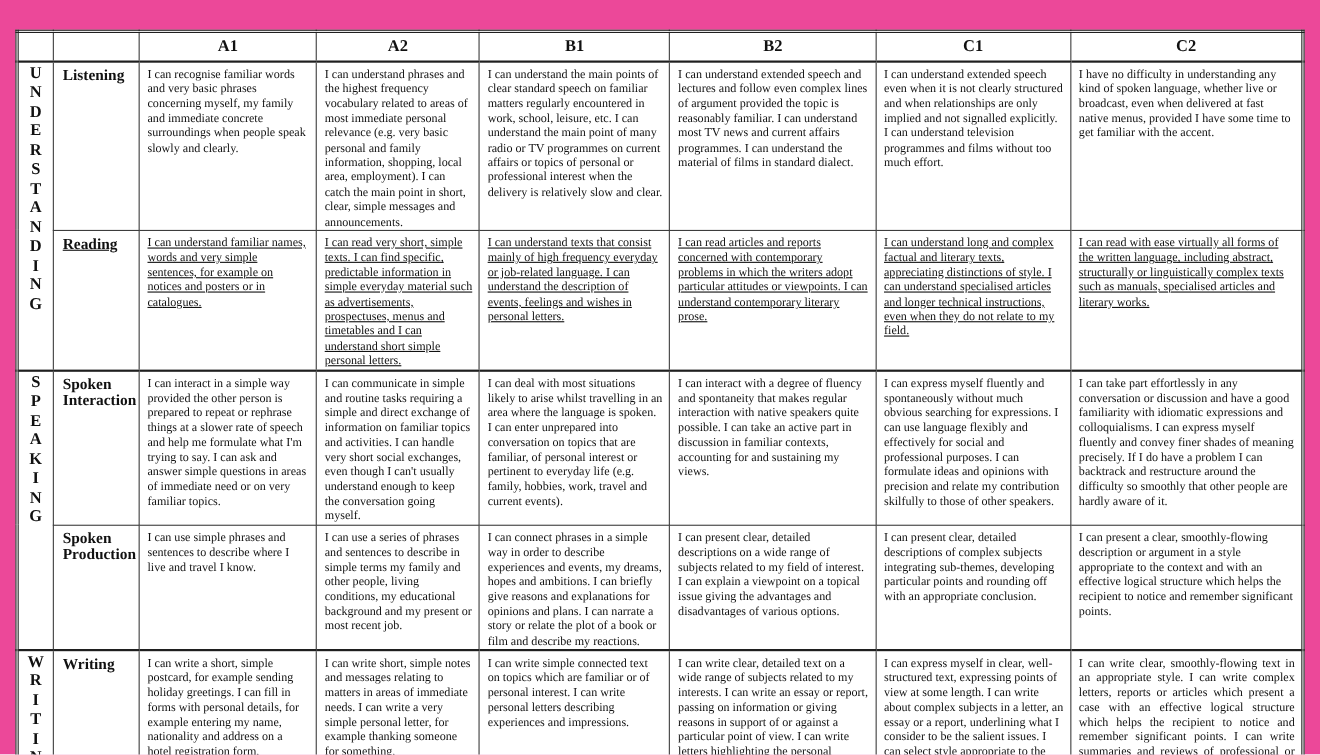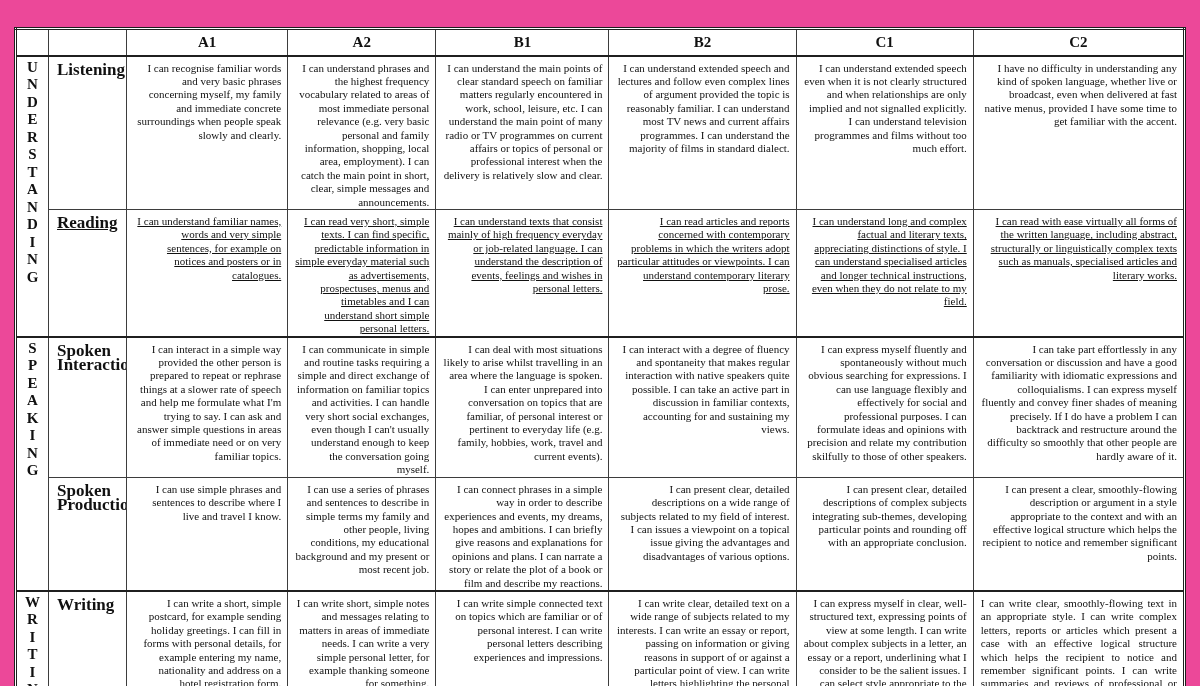--- a/index.html
+++ b/index.html
@@ -49,31 +49,31 @@
     font-weight: bold;
     font-size: 15px;
     line-height: 17.5px;
     white-space: pre-line;
     padding: 2px 0;
   }
 
   
   td.skill-cell {
     font-weight: bold;
-    font-size: 17px;
+    font-size: 14px;
     line-height: 14px;
     padding: 6px 4px 0 8px;
   }
 
   
   td.desc-cell {
     font-size: 11px;
     line-height: 13.4px;
     padding: 5px 6px 0 7px;
-    text-align: right;
+    text-align: left;
   }
   tr.r-writing td.desc-cell:nth-child(8) { text-align: justify; }
 
   
   tr.r-listening { height: 131px; }
   tr.r-reading   { height: 108px; text-decoration: underline; }
   tr.r-spoken-interaction { height: 132px; }
   tr.r-spoken-production  { height: 103px; margin-top: 10px; }
   tr.r-writing   { height: 140px; }
 </style>
@@ -116,21 +116,21 @@
 A
 N
 D
 I
 N
 G</td>
       <td class="skill-cell">Listening</td>
       <td class="desc-cell">I can recognise familiar words and very basic phrases concerning myself, my family and immediate concrete surroundings when people speak slowly and clearly.</td>
       <td class="desc-cell">I can understand phrases and the highest frequency vocabulary related to areas of most immediate personal relevance (e.g. very basic personal and family information, shopping, local area, employment). I can catch the main point in short, clear, simple messages and announcements.</td>
       <td class="desc-cell">I can understand the main points of clear standard speech on familiar matters regularly encountered in work, school, leisure, etc. I can understand the main point of many radio or TV programmes on current affairs or topics of personal or professional interest when the delivery is relatively slow and clear.</td>
-      <td class="desc-cell">I can understand extended speech and lectures and follow even complex lines of argument provided the topic is reasonably familiar. I can understand most TV news and current affairs programmes. I can understand the majority of films in standard dialect.</td>
+      <td class="desc-cell">I can understand extended speech and lectures and follow even complex lines of argument provided the topic is reasonably familiar. I can understand most TV news and current affairs programmes. I can understand the material of films in standard dialect.</td>
       <td class="desc-cell">I can understand extended speech even when it is not clearly structured and when relationships are only implied and not signalled explicitly. I can understand television programmes and films without too much effort.</td>
       <td class="desc-cell">I have no difficulty in understanding any kind of spoken language, whether live or broadcast, even when delivered at fast native menus, provided I have some time to get familiar with the accent.</td>
     </tr>
 
     <tr class="r-reading">
       <td class="skill-cell">Reading</td>
       <td class="desc-cell">I can understand familiar names, words and very simple sentences, for example on notices and posters or in catalogues.</td>
       <td class="desc-cell">I can read very short, simple texts. I can find specific, predictable information in simple everyday material such as advertisements, prospectuses, menus and timetables and I can understand short simple personal letters.</td>
       <td class="desc-cell">I can understand texts that consist mainly of high frequency everyday or job-related language. I can understand the description of events, feelings and wishes in personal letters.</td>
       <td class="desc-cell">I can read articles and reports concerned with contemporary problems in which the writers adopt particular attitudes or viewpoints. I can understand contemporary literary prose.</td>
@@ -154,21 +154,21 @@
       <td class="desc-cell">I can interact with a degree of fluency and spontaneity that makes regular interaction with native speakers quite possible. I can take an active part in discussion in familiar contexts, accounting for and sustaining my views.</td>
       <td class="desc-cell">I can express myself fluently and spontaneously without much obvious searching for expressions. I can use language flexibly and effectively for social and professional purposes. I can formulate ideas and opinions with precision and relate my contribution skilfully to those of other speakers.</td>
       <td class="desc-cell">I can take part effortlessly in any conversation or discussion and have a good familiarity with idiomatic expressions and colloquialisms. I can express myself fluently and convey finer shades of meaning precisely. If I do have a problem I can backtrack and restructure around the difficulty so smoothly that other people are hardly aware of it.</td>
     </tr>
 
     <tr class="r-spoken-production">
       <td class="skill-cell">Spoken Production</td>
       <td class="desc-cell">I can use simple phrases and sentences to describe where I live and travel I know.</td>
       <td class="desc-cell">I can use a series of phrases and sentences to describe in simple terms my family and other people, living conditions, my educational background and my present or most recent job.</td>
       <td class="desc-cell">I can connect phrases in a simple way in order to describe experiences and events, my dreams, hopes and ambitions. I can briefly give reasons and explanations for opinions and plans. I can narrate a story or relate the plot of a book or film and describe my reactions.</td>
-      <td class="desc-cell">I can present clear, detailed descriptions on a wide range of subjects related to my field of interest. I can issues a viewpoint on a topical issue giving the advantages and disadvantages of various options.</td>
+      <td class="desc-cell">I can present clear, detailed descriptions on a wide range of subjects related to my field of interest. I can explain a viewpoint on a topical issue giving the advantages and disadvantages of various options.</td>
       <td class="desc-cell">I can present clear, detailed descriptions of complex subjects integrating sub-themes, developing particular points and rounding off with an appropriate conclusion.</td>
       <td class="desc-cell">I can present a clear, smoothly-flowing description or argument in a style appropriate to the context and with an effective logical structure which helps the recipient to notice and remember significant points.</td>
     </tr>
 
     <tr class="r-writing group-start">
       <td class="group-cell">W
 R
 I
 T
 I

